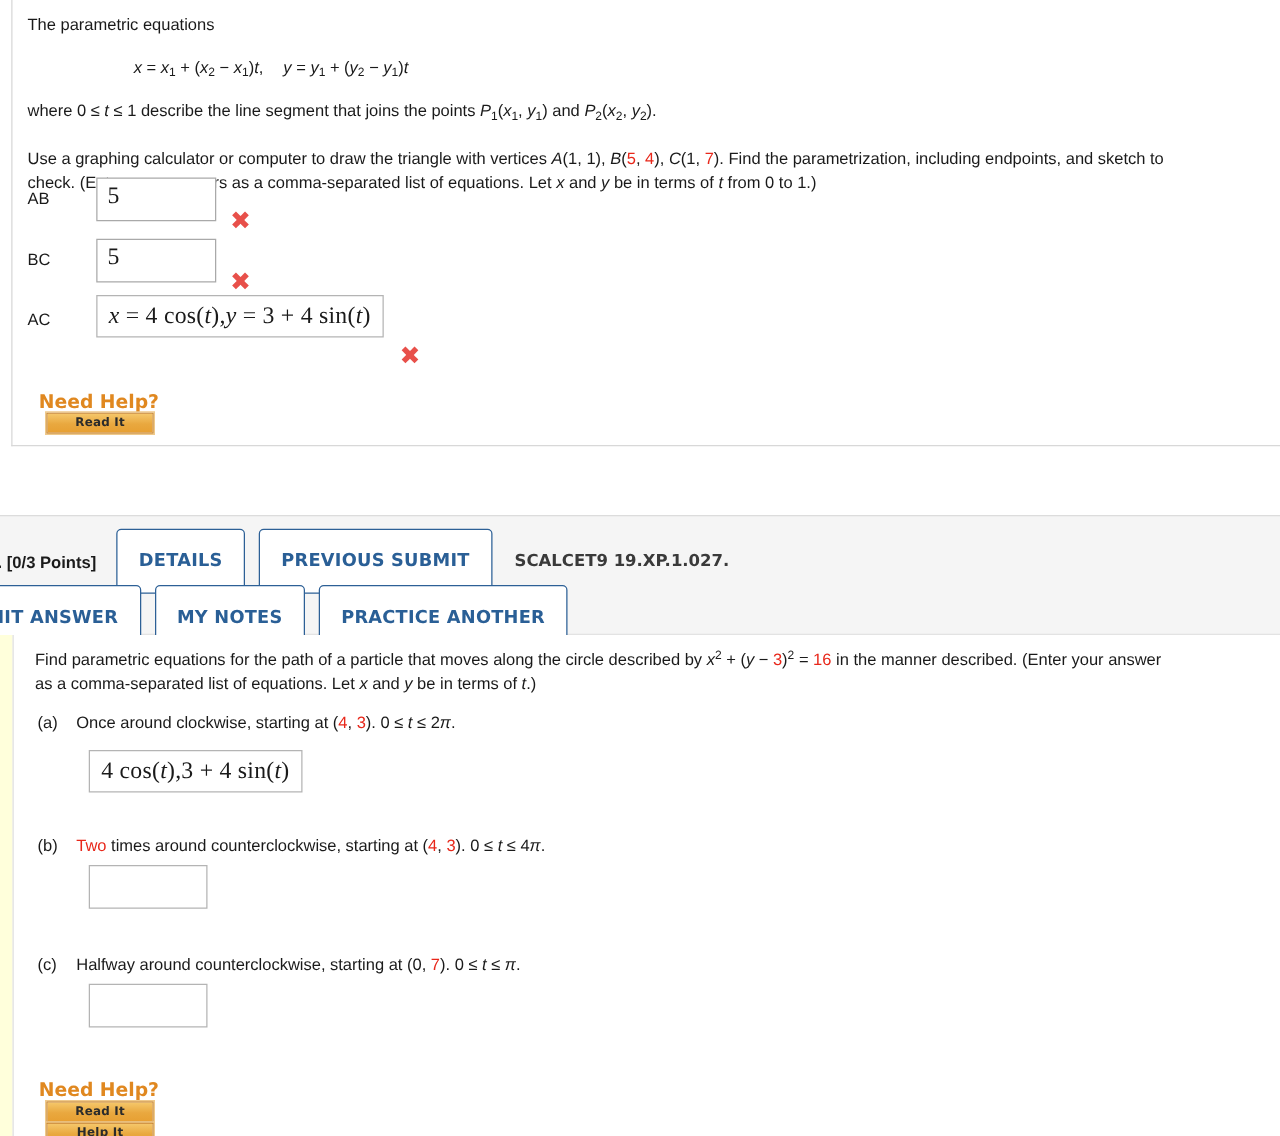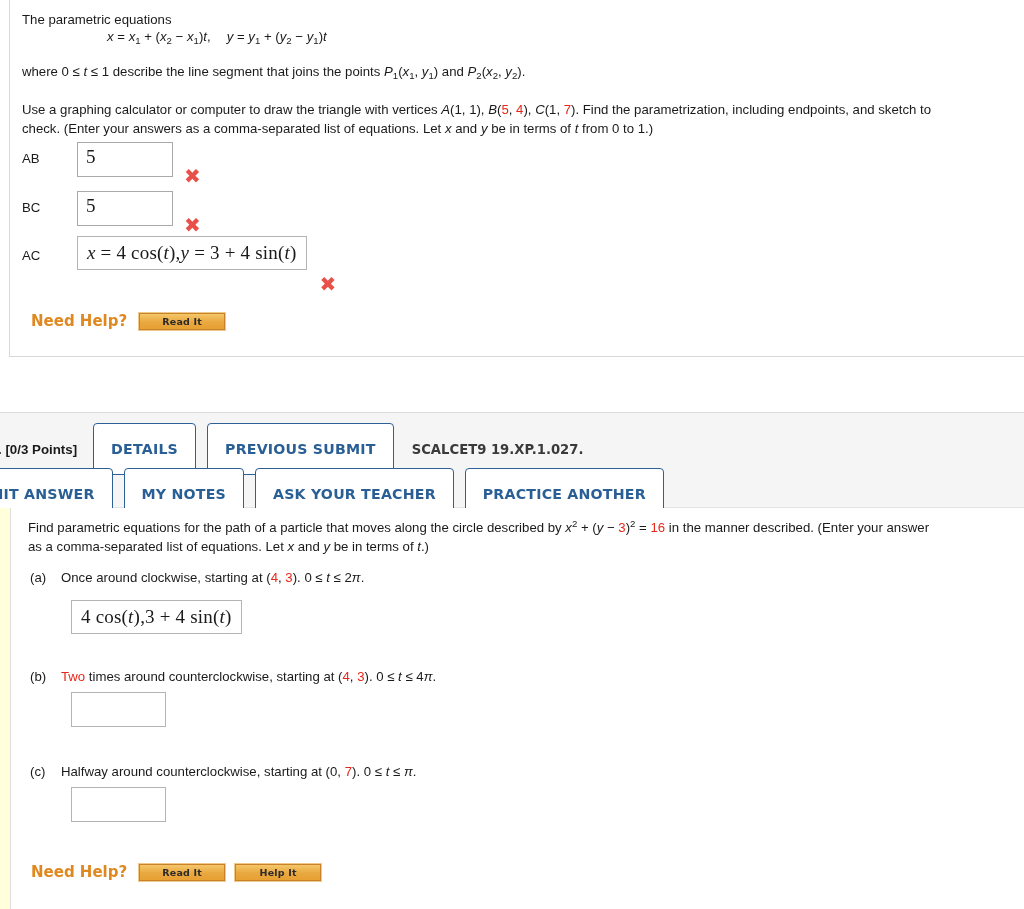--- a/index.html
+++ b/index.html
@@ -25,20 +25,21 @@
     border-bottom: 1px solid #d8d8d8;
   }
   .card1-inner { padding: 9px 0 0 12px; }
 
   .para { line-height: 1.45; margin: 0 0 0 0; }
   .p-intro { margin-top: 1px; }
   .p-where { margin-top: 18px; }
   .p-use   { margin-top: 19px; width: 995px; }
 
   .eqline {
+    margin-top: 17px;
     margin-left: 85px;
     font-size: 13.2px;
   }
   .eqline .gap { display: inline-block; width: 16px; }
 
   i.v { font-style: italic; }
   sub { font-size: 0.73em; vertical-align: baseline; position: relative; top: 3px; }
   sup { font-size: 0.73em; vertical-align: baseline; position: relative; top: -5px; }
   .red { color: #e8271a; }
 
@@ -84,20 +85,21 @@
     font-weight: bold;
     font-family: "DejaVu Sans", sans-serif;
     line-height: 1;
   }
 
   
   .needhelp {
     position: absolute;
     display: flex;
     align-items: center;
+    flex-direction: column;
   }
   .needhelp-label {
     color: #e08820;
     font-weight: bold;
     font-size: 15px;
     margin-right: 12px;
     font-family: "DejaVu Sans", sans-serif;
   }
   .helpbtn {
     display: inline-flex;
@@ -248,21 +250,20 @@
   <div class="card2-head">
     <div class="hrow hrow1">
       <span class="pts"><span>.</span>&nbsp;<span>[0/3 Points]</span></span>
       <span class="obtn">DETAILS</span>
       <span class="obtn">PREVIOUS SUBMIT</span>
       <span class="srclabel">SCALCET9 19.XP.1.027.</span>
     </div>
     <div class="hrow hrow2">
       <span class="obtn">SUBMIT ANSWER</span>
       <span class="obtn">MY NOTES</span>
-      <span class="obtn">ASK YOUR TEACHER</span>
       <span class="obtn">PRACTICE ANOTHER</span>
     </div>
   </div>
 
   <div class="card2-body">
 
     <div class="q2text">Find parametric equations for the path of a particle that moves along the circle described by <i class="v">x</i><sup>2</sup> + (<i class="v">y</i> − <span class="red">3</span>)<sup>2</sup> = <span class="red">16</span> in the manner described. (Enter your answer<br>as a comma-separated list of equations. Let <i class="v">x</i> and <i class="v">y</i> be in terms of <i class="v">t</i>.)</div>
 
     <div class="qpart" style="top:62px;">
       <span class="plabel">(a)</span>

